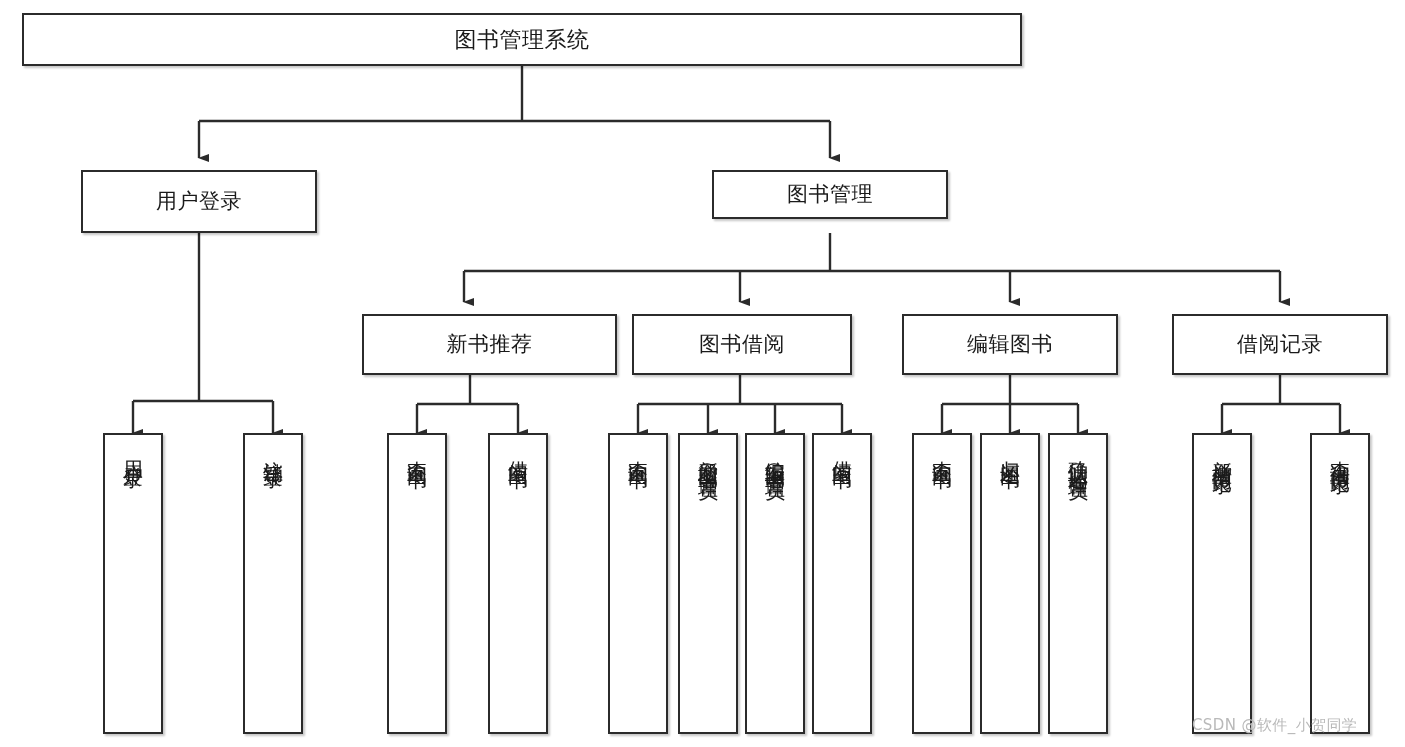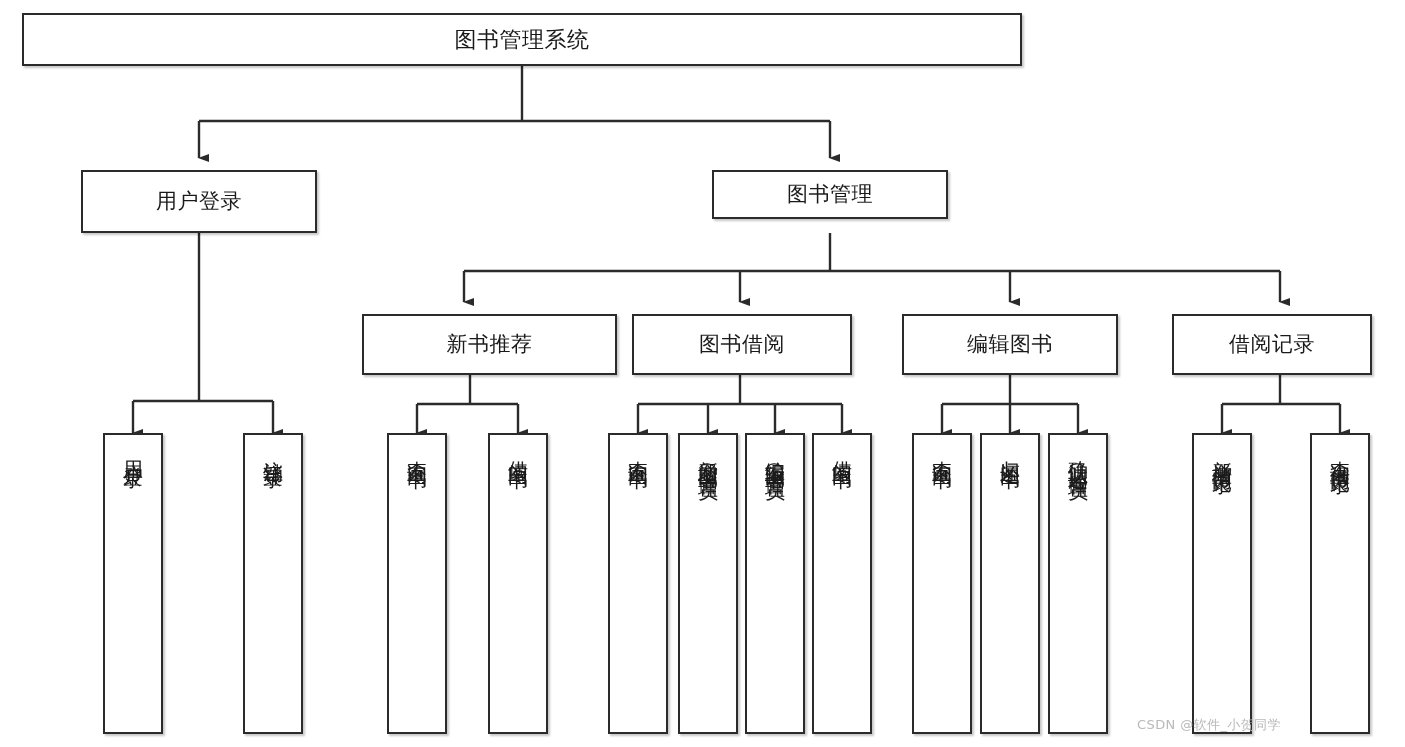--- a/index.html
+++ b/index.html
@@ -60,23 +60,23 @@
   }
   .node.v .label {
     writing-mode: vertical-rl;
     text-orientation: upright;
     font-size: 20px;
     letter-spacing: 3px;
     line-height: 1.05;
   }
   #watermark {
     position: absolute;
-    left: 1137px;
+    left: 1192px;
     top: 716px;
-    font-size: 13px;
+    font-size: 15px;
     color: #b9b9b9;
     letter-spacing: 0.4px;
     white-space: nowrap;
     z-index: 5;
     font-family: "DejaVu Sans", "Liberation Sans", sans-serif;
   }
 </style>
 </head>
 <body>
 
@@ -146,21 +146,21 @@
 
   <div class="node h" style="left:362px; top:314px; width:255px; height:61px;">
     <span class="label">新书推荐</span>
   </div>
   <div class="node h" style="left:632px; top:314px; width:220px; height:61px;">
     <span class="label">图书借阅</span>
   </div>
   <div class="node h" style="left:902px; top:314px; width:216px; height:61px;">
     <span class="label">编辑图书</span>
   </div>
-  <div class="node h" style="left:1172px; top:314px; width:200px; height:61px;">
+  <div class="node h" style="left:1172px; top:314px; width:216px; height:61px;">
     <span class="label">借阅记录</span>
   </div>
 
   <div class="node v" style="left:103px; top:433px; width:60px; height:301px;">
     <span class="label">用户登录</span>
   </div>
   <div class="node v" style="left:243px; top:433px; width:60px; height:301px;">
     <span class="label">注销登录</span>
   </div>
 

